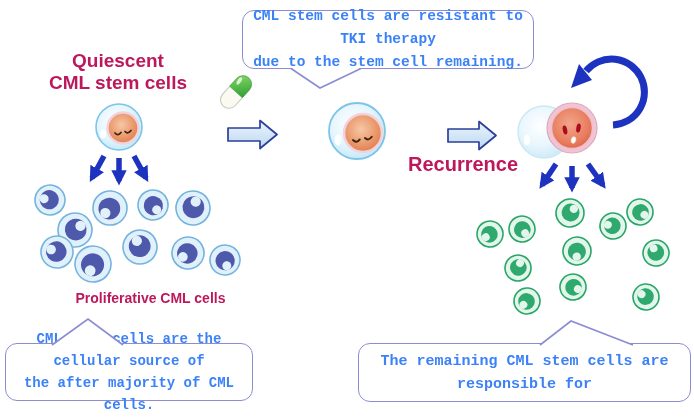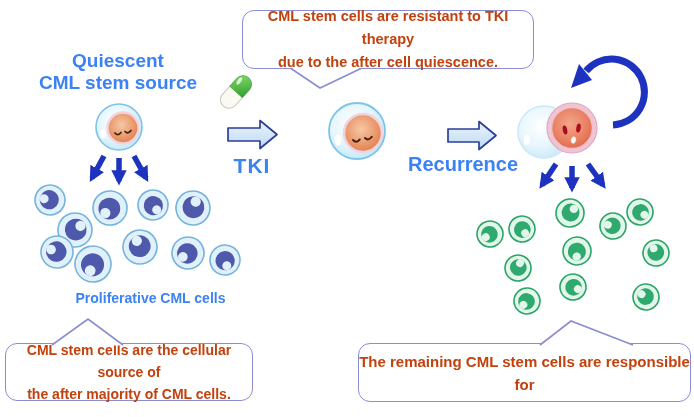--- a/index.html
+++ b/index.html
@@ -2,30 +2,30 @@
 <html><head>
 <meta charset="utf-8">
 <style>
   html,body{margin:0;padding:0;background:#fff;}
   #stage{
     position:relative;width:694px;height:417px;background:#ffffff;overflow:hidden;
     font-family:"Liberation Sans",sans-serif;
   }
   #gfx{position:absolute;left:0;top:0;}
   .label{
-    position:absolute;color:#3b82f6;font-weight:bold;text-align:center;
+    position:absolute;color:#be185d;font-weight:bold;text-align:center;
     font-family:"Liberation Sans",sans-serif;
   }
   #quiescent-label{left:28px;top:50px;width:180px;font-size:19px;line-height:22px;}
   #tki-label{left:220px;top:154px;width:64px;font-size:21px;letter-spacing:1px;}
   #recurrence-label{left:403px;top:153px;width:120px;font-size:20px;text-align:center;}
   #proliferative-label{left:53px;top:290px;width:195px;font-size:14px;}
   .callout{
     position:absolute;background:#fff;border:1.6px solid #8c8cd2;border-radius:12px;
-    font-family:Liberation Sans, sans-serif;font-weight:bold;color:#c2410c;
+    font-family:Liberation Mono, monospace;font-weight:bold;color:#3b82f6;
     text-align:center;display:flex;flex-direction:column;justify-content:center;
     box-sizing:border-box;z-index:3;
   }
   #callout-top{left:242px;top:10px;width:292px;height:59px;font-size:14.5px;line-height:23px;}
   #callout-bottom-left{left:5px;top:343px;width:248px;height:58px;font-size:14px;line-height:22px;}
   #callout-bottom-right{left:358px;top:343px;width:333px;height:59px;font-size:15px;line-height:23px;}
   .pointer{position:absolute;z-index:4;pointer-events:none;}
   #pointer-top{left:285px;top:66px;}
   #pointer-bottom-left{left:45px;top:315px;}
   #pointer-bottom-right{left:532px;top:317px;}
@@ -233,29 +233,28 @@
         <g transform="translate(646,297) rotate(220)">
           <circle r="13" fill="#e2f6eb" stroke="#2aa566" stroke-width="1.6"></circle>
           <circle cx="0.65" r="8.32" fill="#2fa96e"></circle>
           <circle cx="5.2" cy="-0.65" r="3.9" fill="#e2f6eb"></circle>
         </g>
       </g>
   </svg>
 
   <div class="label" id="quiescent-label">
     <div>Quiescent</div>
-    <div>CML stem source</div>
-  </div>
-  <div class="label" id="tki-label">TKI</div>
+    <div>CML stem cells</div>
+  </div>
   <div class="label" id="recurrence-label">Recurrence</div>
   <div class="label" id="proliferative-label">Proliferative CML cells</div>
 
   <div class="callout" id="callout-top">
     <div>CML stem cells are resistant to TKI therapy</div>
-    <div>due to the after cell quiescence.</div>
+    <div>due to the stem cell remaining.</div>
   </div>
   <div class="callout" id="callout-bottom-left">
     <div>CML stem cells are the cellular source of</div>
     <div>the after majority of CML cells.</div>
   </div>
   <div class="callout" id="callout-bottom-right">
     <div>The remaining CML stem cells are responsible for</div>
   </div>
 
   <svg class="pointer" id="pointer-top" width="84" height="26">

